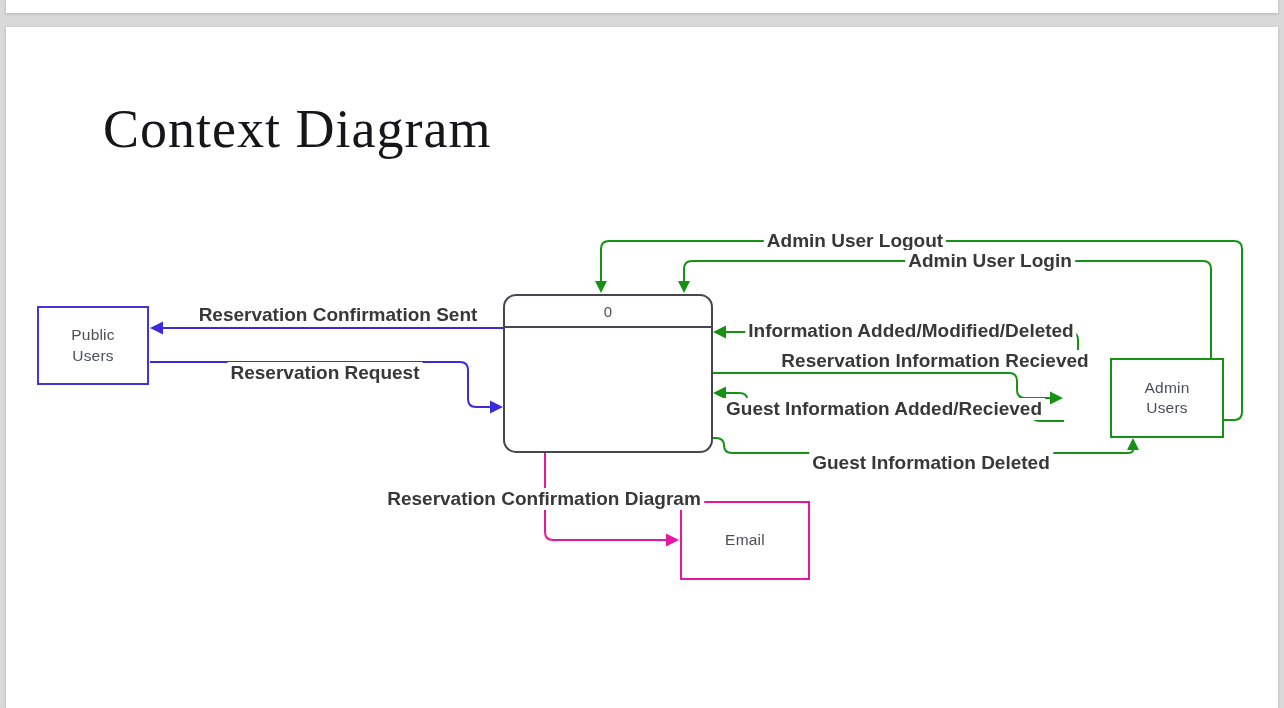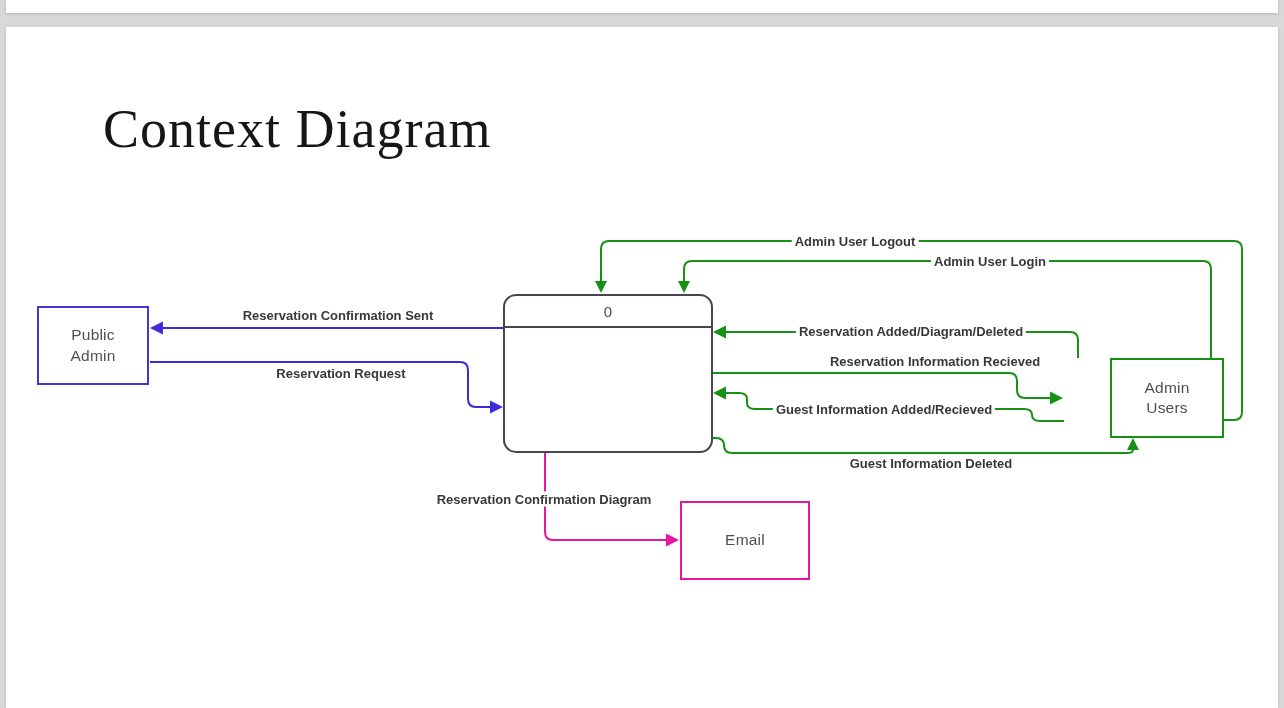--- a/index.html
+++ b/index.html
@@ -49,21 +49,21 @@
     display:flex;align-items:center;justify-content:center;
     font-size:15px;
   }
   #process-body{
     display:flex;justify-content:center;align-items:flex-start;
     padding-top:37px;font-size:15.5px;letter-spacing:.2px;
   }
   .flow-label{
     position:absolute;transform:translate(-50%,-50%);
     background:#fff;padding:0 3px;
-    font-size:13px;font-weight:bold;color:#383838;
+    font-size:19px;font-weight:bold;color:#383838;
     white-space:nowrap;
   }
 </style>
 </head>
 <body>
 
 <div id="prev-slide" class="slide-card"></div>
 
 <div id="slide" class="slide-card">
 
@@ -111,34 +111,34 @@
       <polygon points="1127,411 1121,423 1133,423"></polygon>
     </g>
 
     <g class="flow-magenta">
       <path d="M 539,426 L 539,505 Q 539,513 547,513 L 662,513"></path>
       <polygon points="673,513 660,506.5 660,519.5"></polygon>
     </g>
   </svg>
 
   <div id="entity-public-users" class="entity">Public
-Admin</div>
+Users</div>
 
   <div id="process-box">
     <div id="process-header">0</div>
   </div>
 
   <div id="entity-admin-users" class="entity">Admin
 Users</div>
 
   <div id="entity-email" class="entity">Email</div>
 
   <div class="flow-label" style="left:332px;top:288px">Reservation Confirmation Sent</div>
-  <div class="flow-label" style="left:335px;top:346px">Reservation Request</div>
+  <div class="flow-label" style="left:319px;top:346px">Reservation Request</div>
   <div class="flow-label" style="left:849px;top:214px">Admin User Logout</div>
   <div class="flow-label" style="left:984px;top:234px">Admin User Login</div>
-  <div class="flow-label" style="left:905px;top:304px">Reservation Added/Diagram/Deleted</div>
+  <div class="flow-label" style="left:905px;top:304px">Information Added/Modified/Deleted</div>
   <div class="flow-label" style="left:929px;top:334px">Reservation Information Recieved</div>
   <div class="flow-label" style="left:878px;top:382px">Guest Information Added/Recieved</div>
   <div class="flow-label" style="left:925px;top:436px">Guest Information Deleted</div>
   <div class="flow-label" style="left:538px;top:472px">Reservation Confirmation Diagram</div>
 
 </div>
 
 </body></html>

